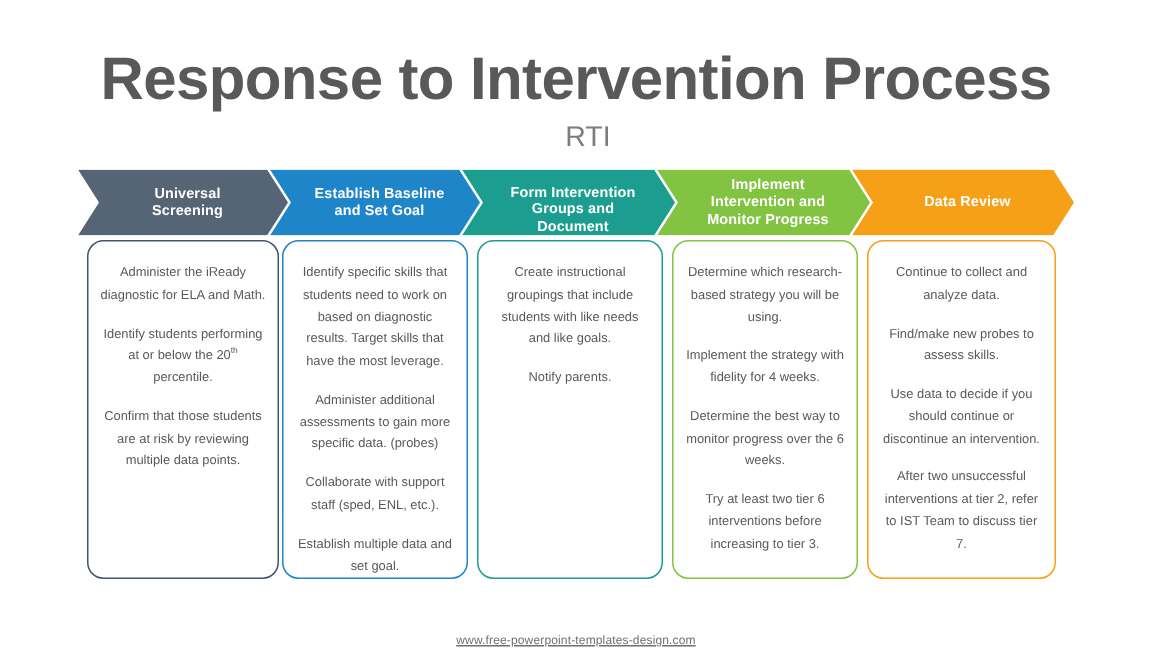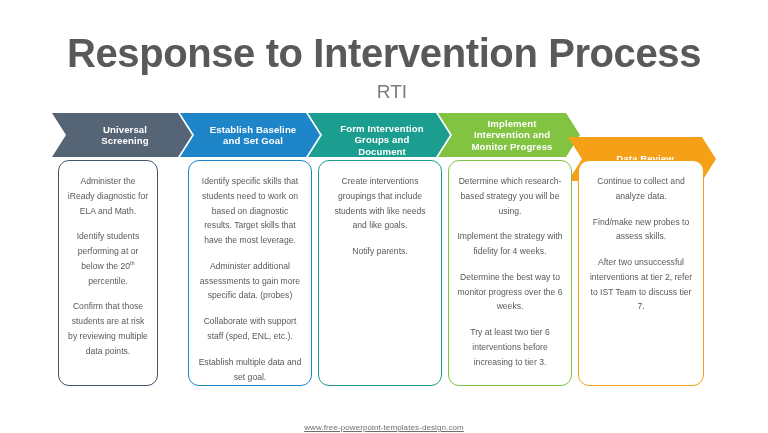--- a/index.html
+++ b/index.html
@@ -70,21 +70,21 @@
   }
   .chevron.c1 { left: 0px;   width: 140px; background: #566576;
     clip-path: polygon(0 0, 126px 0, 140px 50%, 126px 100%, 0 100%, 14px 50%); }
   .chevron.c2 { left: 128px; width: 140px; background: #1e85c8;
     clip-path: polygon(0 0, 126px 0, 140px 50%, 126px 100%, 0 100%, 14px 50%); text-align: center; }
   .chevron.c3 { left: 256px; width: 142px; background: #1b9e8f;
     clip-path: polygon(0 0, 128px 0, 142px 50%, 128px 100%, 0 100%, 14px 50%); align-items: flex-end; }
   .chevron.c4 { left: 386px; width: 142px; background: #82c341;
     clip-path: polygon(0 0, 128px 0, 142px 50%, 128px 100%, 0 100%, 14px 50%); }
   .chevron.c5 { left: 516px; width: 148px; background: #f5a017;
-    clip-path: polygon(0 0, 134px 0, 148px 50%, 134px 100%, 0 100%, 14px 50%); margin-top: 24px; }
+    clip-path: polygon(0 0, 134px 0, 148px 50%, 134px 100%, 0 100%, 14px 50%); }
 
   
   .card-row {
     position: absolute;
     top: 160px;
     left: 58px;
     width: 646px;
     height: 226px;
   }
   .card {
@@ -95,21 +95,21 @@
     background: #ffffff;
     border-radius: 11px;
     border: 1.6px solid #999;
     padding: 13px 8px 8px 8px;
     font-size: 8.6px;
     line-height: 1.72;
     color: #58595b;
     text-align: center;
     overflow: hidden;
   }
-  .card.k1 { left: 0px;   width: 100px; border-color: #44546a; text-align: center; }
+  .card.k1 { left: 0px;   width: 128px; border-color: #44546a; text-align: center; }
   .card.k2 { left: 130px; width: 124px; border-color: #1e85c8; }
   .card.k3 { left: 260px; width: 124px; border-color: #1b9e8f; }
   .card.k4 { left: 390px; width: 124px; border-color: #82c341; }
   .card.k5 { left: 520px; width: 126px; border-color: #f5a017; }
 
   .card p {
     margin: 0 0 11px 0;
   }
   .card p:last-child { margin-bottom: 0; }
   .card sup {
@@ -165,31 +165,32 @@
       <p>Identify students performing at or below the 20<sup>th</sup> percentile.</p>
       <p>Confirm that those students are at risk by reviewing multiple data points.</p>
     </div>
   <div class="card k2">
       <p>Identify specific skills that students need to work on based on diagnostic results. Target skills that have the most leverage.</p>
       <p>Administer additional assessments to gain more specific data. (probes)</p>
       <p>Collaborate with support staff (sped, ENL, etc.).</p>
       <p>Establish multiple data and set goal.</p>
     </div>
   <div class="card k3">
-      <p>Create interventions groupings that include students with like needs and like goals.</p>
+      <p>Create instructional groupings that include students with like needs and like goals.</p>
       <p>Notify parents.</p>
     </div>
   <div class="card k4">
       <p>Determine which research-based strategy you will be using.</p>
       <p>Implement the strategy with fidelity for 4 weeks.</p>
       <p>Determine the best way to monitor progress over the 6 weeks.</p>
       <p>Try at least two tier 6 interventions before increasing to tier 3.</p>
     </div>
   <div class="card k5">
       <p>Continue to collect and analyze data.</p>
       <p>Find/make new probes to assess skills.</p>
+      <p>Use data to decide if you should continue or discontinue an intervention.</p>
       <p>After two unsuccessful interventions at tier 2, refer to IST Team to discuss tier 7.</p>
     </div>
 </div>
 
 <div class="footer">
   <a class="footer-link" href="#">www.free-powerpoint-templates-design.com</a>
 </div>
 
 </body></html>

